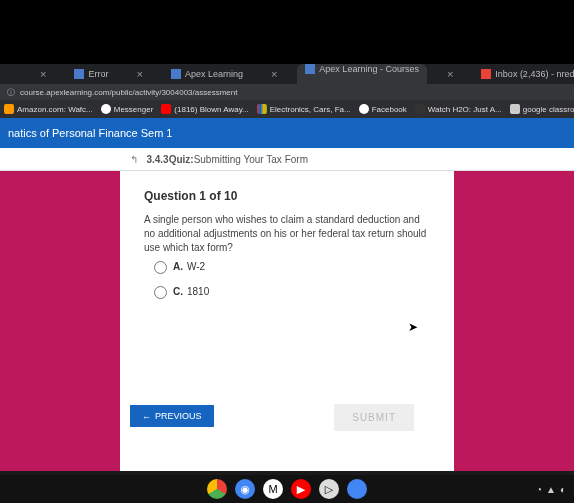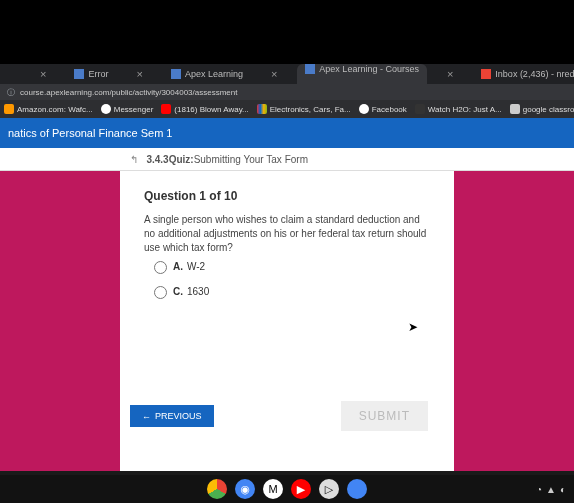--- a/index.html
+++ b/index.html
@@ -19,21 +19,21 @@
 .crumb{height:22px;background:#fff;display:flex;align-items:center;padding:0 130px;font-size:10px;color:#555;border-bottom:1px solid #ddd}
 .crumb-arrow{margin-right:8px;color:#888}
 .content{background:#be185d;height:300px;position:relative}
 .card{background:#fff;margin:0 120px;padding:18px 24px;height:100%;box-sizing:border-box;position:relative}
 .qnum{font-size:12px;font-weight:bold;color:#333;margin-bottom:10px}
 .qtext{font-size:10px;color:#444;line-height:1.4;max-width:300px}
 .options{margin-left:10px}
 .opt{display:flex;align-items:flex-start;gap:6px;padding:6px 0;font-size:10px;color:#333;cursor:pointer}
 .radio{width:11px;height:11px;border:1.5px solid #777;border-radius:50%;flex-shrink:0}
 .opt b{margin-right:4px}
-.submit{position:absolute;right:26px;bottom:40px;background:#eee;color:#bbb;font-size:12px;padding:8px 18px;border:none;letter-spacing:1px}
+.submit{position:absolute;right:40px;bottom:40px;background:#eee;color:#bbb;font-size:10px;padding:8px 18px;border:none;letter-spacing:1px}
 .prev{position:absolute;left:130px;bottom:44px;background:#1565c0;color:#fff;font-size:9px;padding:6px 12px;border:none;display:flex;align-items:center;gap:4px}
 .shelf{position:absolute;bottom:0;left:0;right:0;height:28px;background:rgba(0,0,0,.3);display:flex;align-items:center;justify-content:center;gap:8px}
 .shelf-icon{width:20px;height:20px;border-radius:50%;background:#fff;display:flex;align-items:center;justify-content:center;font-size:11px}
 .shelf-right{position:absolute;right:8px;display:flex;gap:4px;color:#ccc;font-size:10px;align-items:center}
 .cursor{position:absolute;left:408px;top:320px;font-size:12px;color:#000;pointer-events:none}
 </style>
 </head>
 <body>
 
 <div class="screen">
@@ -115,21 +115,21 @@
     <div class="card">
       <div class="qnum">Question 1 of 10</div>
       <div class="qtext">A single person who wishes to claim a standard deduction and no additional adjustments on his or her federal tax return should use which tax form?</div>
       <div class="options">
         <div class="opt">
             <span class="radio"></span>
             <span><b>A.</b><span>W-2</span></span>
           </div>
         <div class="opt">
             <span class="radio"></span>
-            <span><b>C.</b><span>1630</span></span>
+            <span><b>C.</b><span>1810</span></span>
           </div>
       </div>
       <button class="submit">SUBMIT</button>
     </div>
     <button class="prev">
       <span>←</span>
       <span>PREVIOUS</span>
     </button>
   </div>
 

